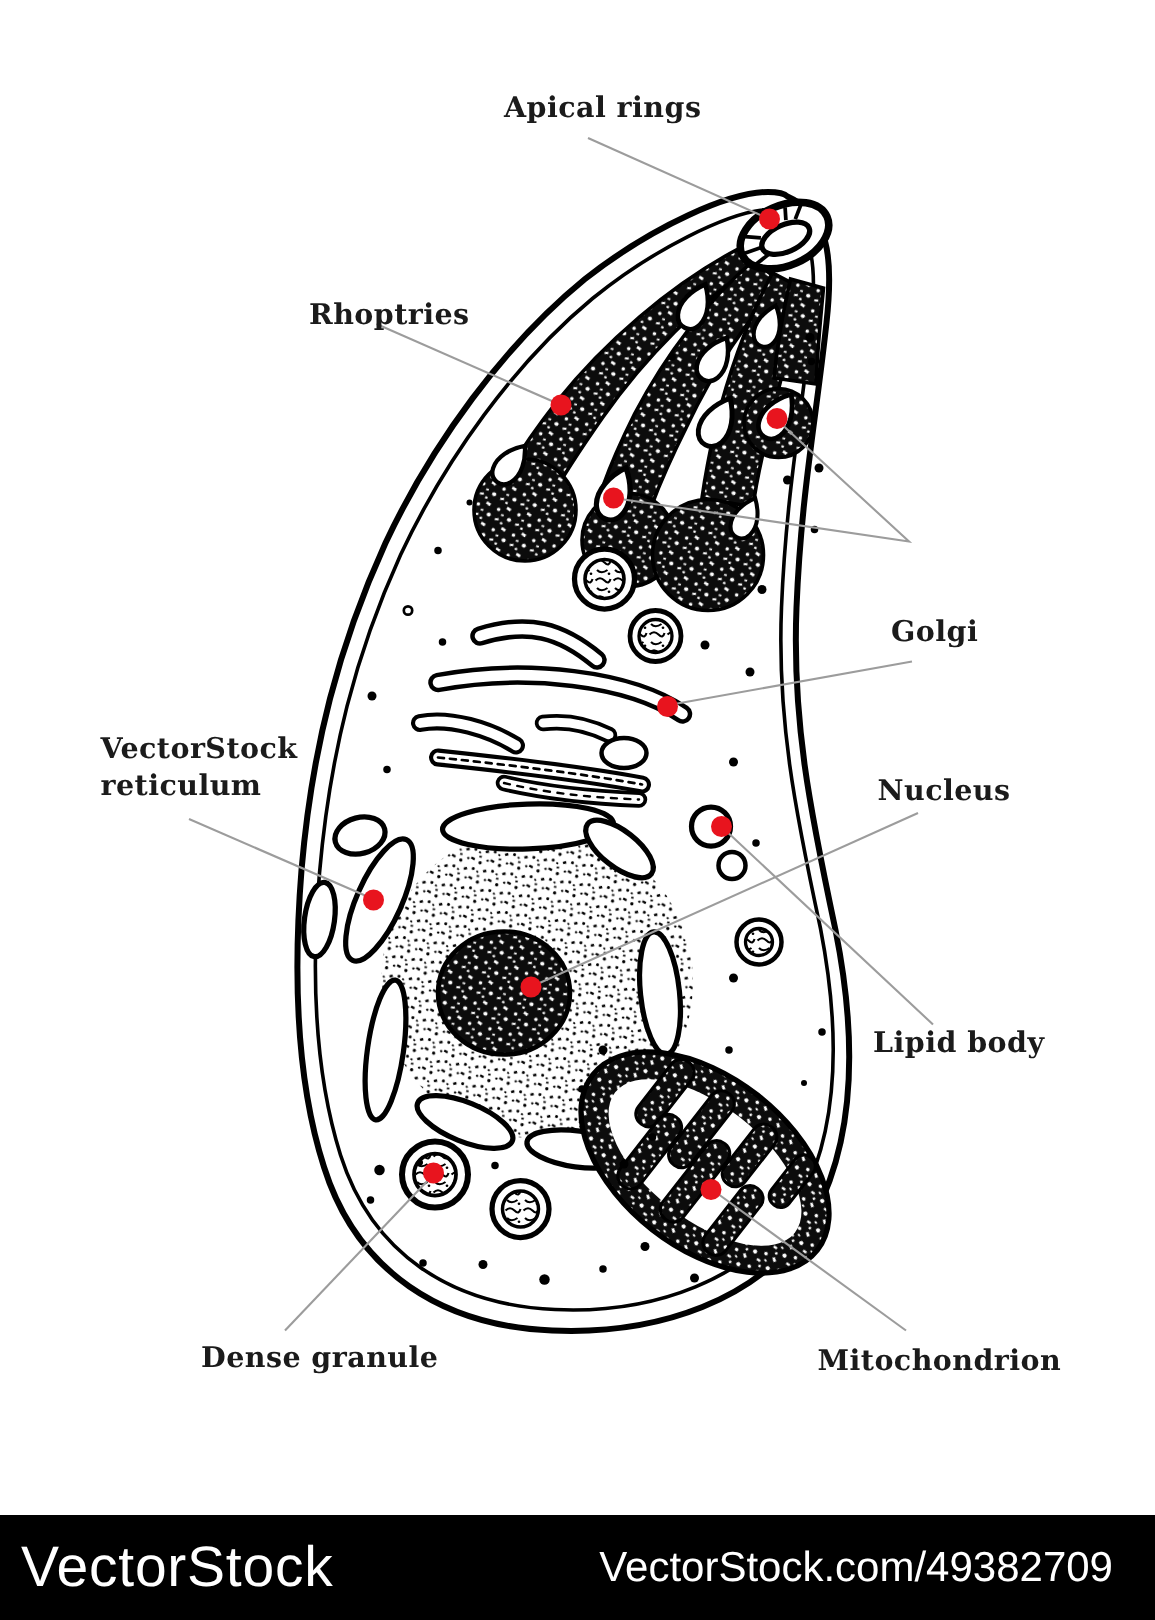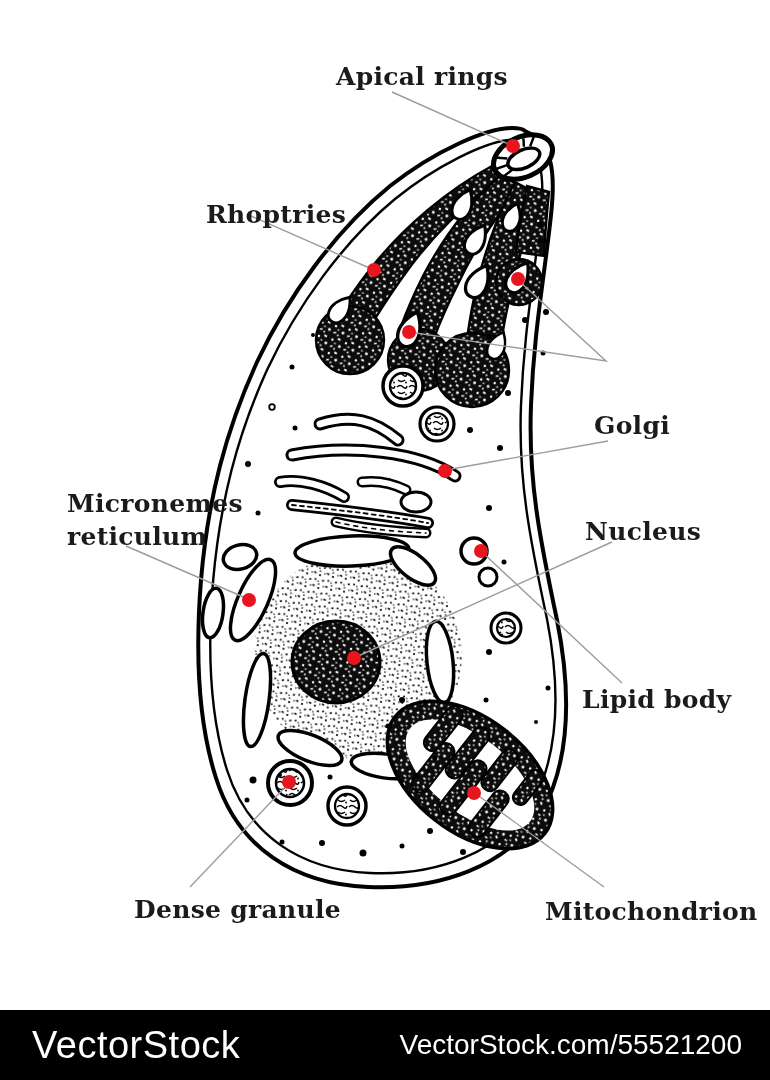--- a/index.html
+++ b/index.html
@@ -1,34 +1,34 @@
 <!DOCTYPE html>
 <html><head>
 <meta charset="utf-8">
 <style>
   html,body{margin:0;padding:0;background:#fff;}
   #stage{position:relative;width:770px;height:1080px;background:#ffffff;overflow:hidden;
          font-family:"DejaVu Serif","Liberation Serif",serif;}
   #cell-svg{position:absolute;left:0;top:0;}
-  .lbl{position:absolute;color:#1b1b1b;font-size:25px;font-weight:600;letter-spacing:.3px;
+  .lbl{position:absolute;color:#1b1b1b;font-size:19px;font-weight:600;letter-spacing:.3px;
        line-height:1.32;white-space:nowrap;}
   .lbl.wrap{white-space:normal;width:136px;}
   #lbl-apical{left:336px;top:60px;}
   #lbl-rhoptries{left:206px;top:198px;}
   #lbl-micronemes{left:559px;top:366px;}
   #lbl-golgi{left:594px;top:409px;}
   #lbl-nucleus{left:585px;top:515px;}
   #lbl-er{left:67px;top:487px;}
   #lbl-lipid{left:582px;top:683px;text-align:right;}
   #lbl-dense{left:134px;top:893px;}
   #lbl-mito{left:545px;top:895px;}
   #footer{position:absolute;left:0;top:1010px;width:770px;height:70px;background:#000;
           display:flex;align-items:center;justify-content:space-between;
           font-family:"Liberation Sans",sans-serif;}
-  #footer .brand{color:#fff;font-size:38px;font-weight:500;margin-left:32px;letter-spacing:.5px;}
+  #footer .brand{color:#fff;font-size:38px;font-weight:500;margin-left:14px;letter-spacing:.5px;}
   #footer .ref{color:#fff;font-size:28px;font-weight:400;margin-right:28px;}
 </style>
 </head>
 <body>
 
 <div id="stage">
 
 <svg id="cell-svg" width="770" height="1010" viewBox="0 0 770 1010">
   <defs>
     <pattern id="darkTex" width="14" height="14" patternUnits="userSpaceOnUse" patternTransform="rotate(15)">
@@ -242,23 +242,23 @@
     <circle class="marker" cx="481" cy="551" r="7" fill="#e8141e"></circle>
     <circle class="marker" cx="289" cy="782" r="7" fill="#e8141e"></circle>
     <circle class="marker" cx="474" cy="793" r="7" fill="#e8141e"></circle>
   </g>
 </svg>
 
 <div class="lbl" id="lbl-apical">Apical rings</div>
 <div class="lbl" id="lbl-rhoptries">Rhoptries</div>
 <div class="lbl" id="lbl-golgi">Golgi</div>
 <div class="lbl" id="lbl-nucleus">Nucleus</div>
-<div class="lbl wrap" id="lbl-er">Micronemes reticulum</div>
+<div class="lbl wrap" id="lbl-er">VectorStock reticulum</div>
 <div class="lbl" id="lbl-lipid">Lipid body</div>
 <div class="lbl" id="lbl-dense">Dense granule</div>
 <div class="lbl" id="lbl-mito">Mitochondrion</div>
 
 <div id="footer" style="background: rgb(0, 0, 0);">
   <span class="brand">VectorStock</span>
-  <span class="ref">VectorStock.com/55521200</span>
+  <span class="ref">VectorStock.com/49382709</span>
 </div>
 
 </div>
 
 </body></html>

